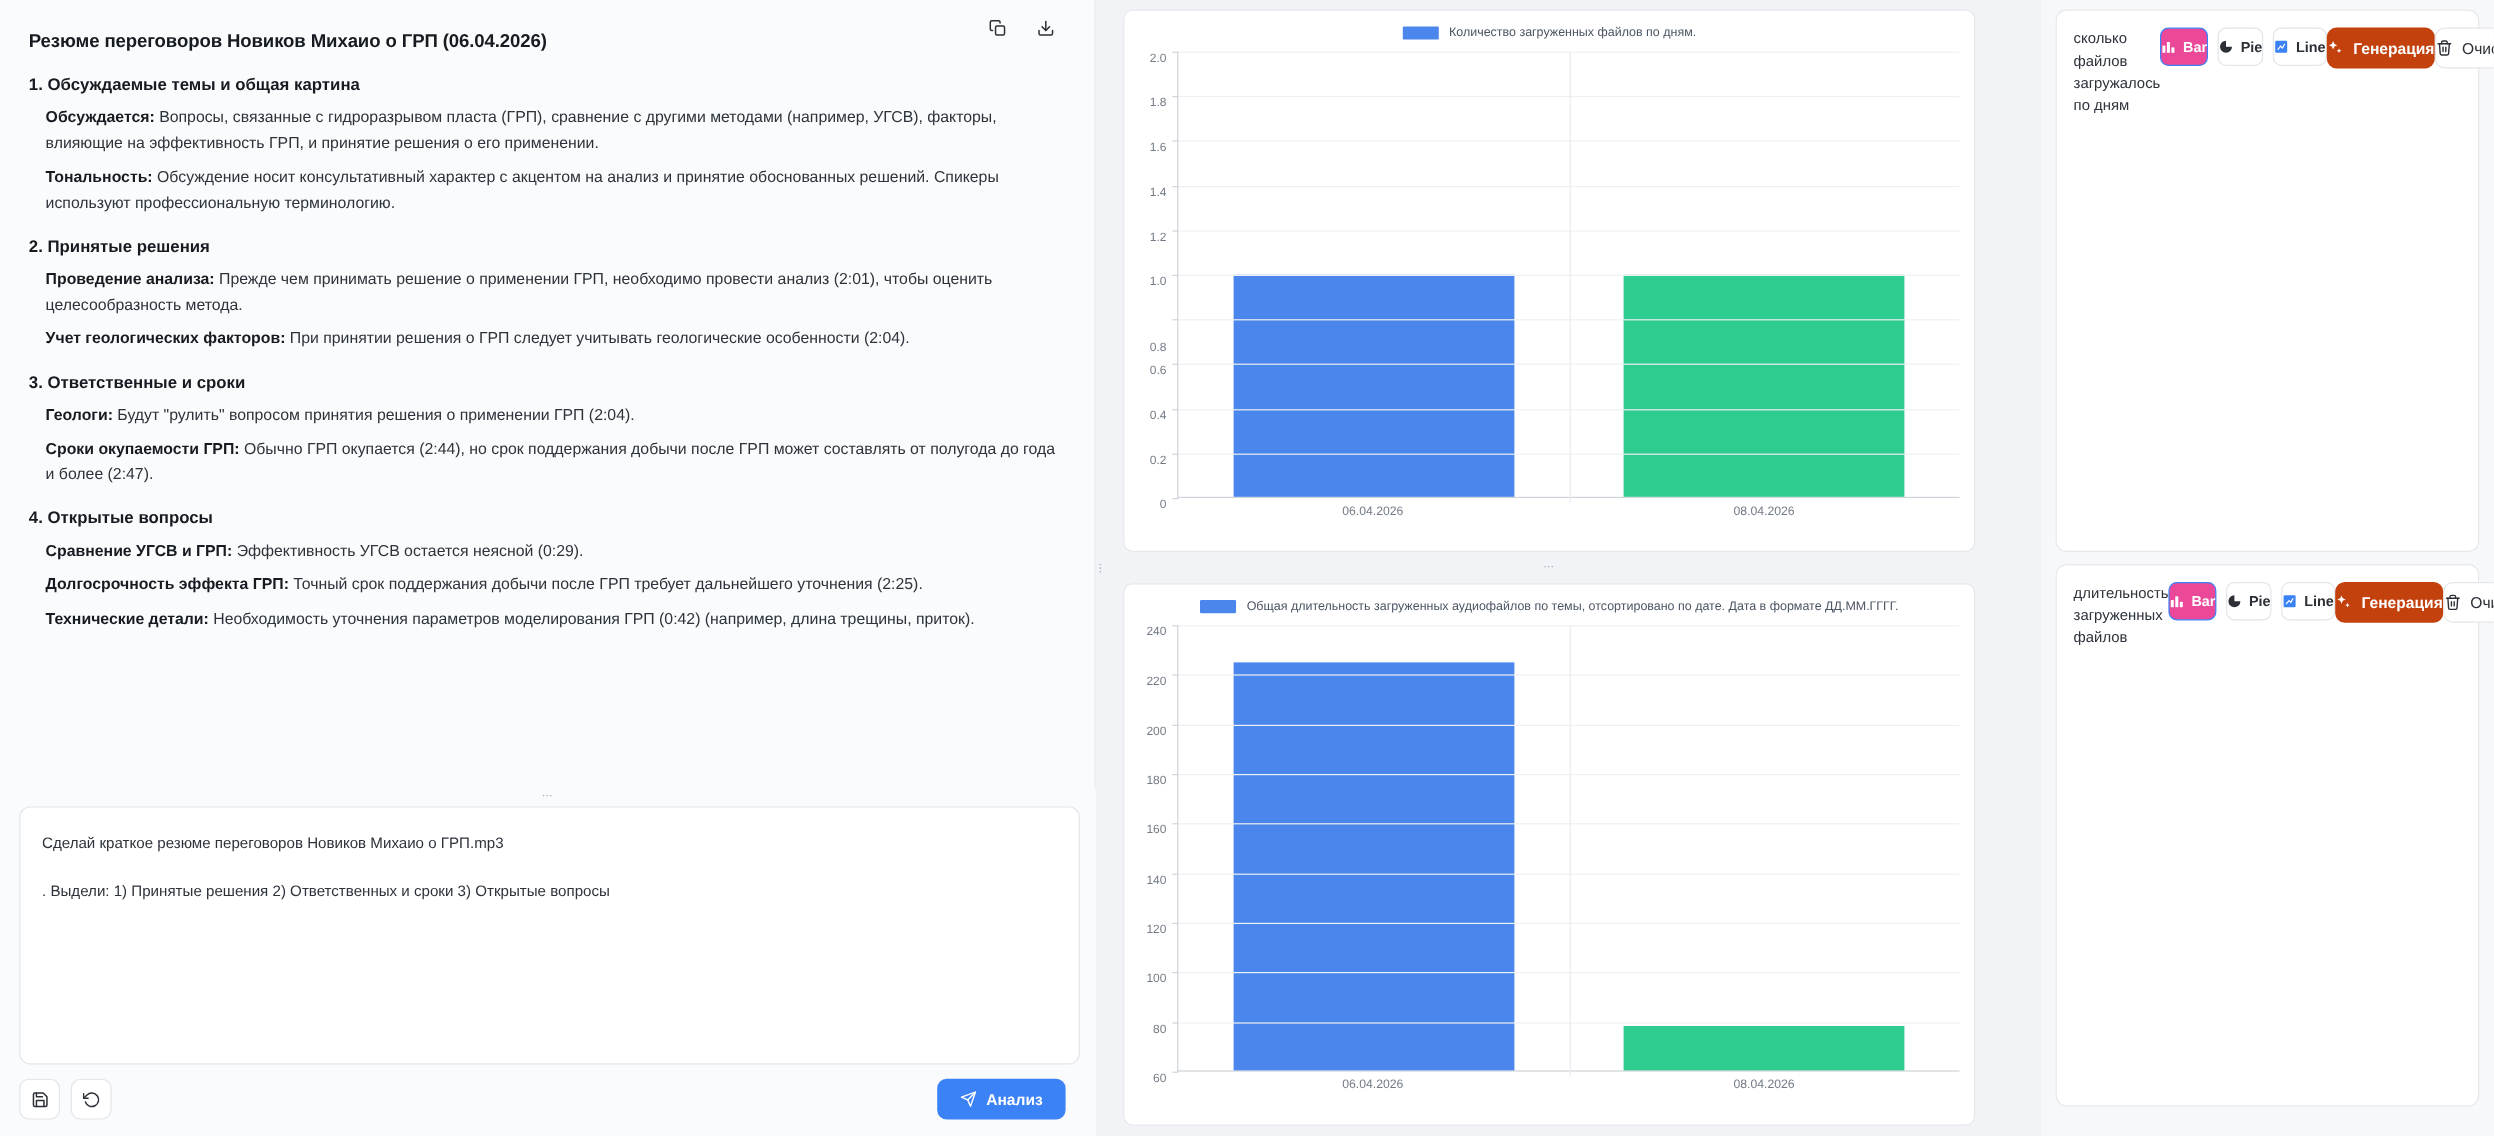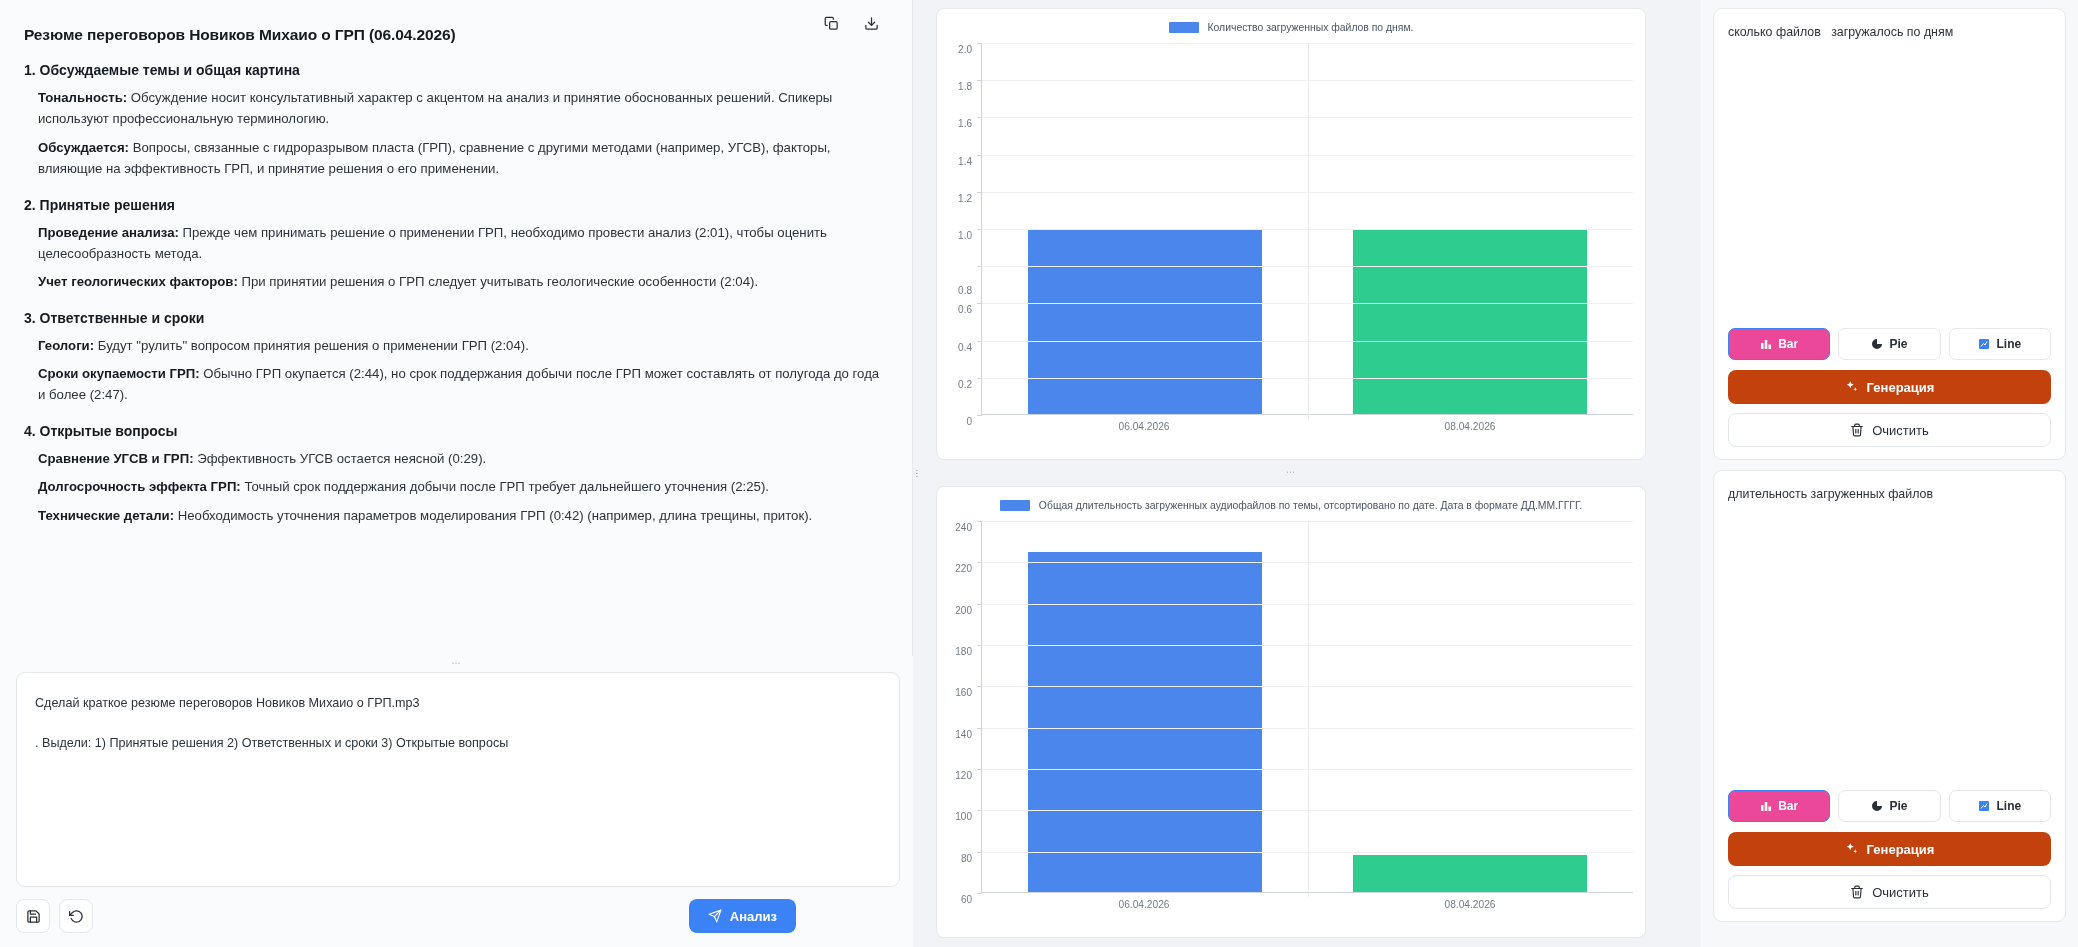--- a/index.html
+++ b/index.html
@@ -72,21 +72,21 @@
     padding: 20px 18px;
     overflow: hidden;
   }
   .prompt-line {
     font-size: 12.6px; color: #2d333b; line-height: 1.6;
   }
   .prompt-line.second { margin-top: 20px; }
 
   .bottom-bar {
     position: absolute; left: 16px; top: 898px;
-    width: 780px; height: 36px;
+    width: 872px; height: 36px;
     display: flex; align-items: center;
   }
   .sq-btn {
     width: 34px; height: 34px; margin-right: 9px;
     background: #fff; border: 1px solid #e3e6ea; border-radius: 8px;
     display: flex; align-items: center; justify-content: center;
     cursor: pointer; color: #2b2f36;
   }
   .analyze-btn {
     margin-left: auto;
@@ -174,21 +174,21 @@
 
   
   .right-panel {
     width: 377px; height: 947px; background: #f7f8fa;
     padding: 8px 12px; flex: 0 0 377px;
     display: flex; flex-direction: column; gap: 10px;
   }
   .gen-block {
     background: #fff; border: 1px solid #e6e8ec; border-radius: 9px;
     padding: 14px 14px 12px 14px;
-    display: flex; flex-direction: column;
+    display: flex; flex-direction: row;
   }
   #gen-block-1 { height: 452px; }
   #gen-block-2 { height: 452px; }
   .gen-query {
     flex: 1; font-size: 12.4px; color: #2d333b; line-height: 1.5;
     white-space: pre-wrap;
   }
   .type-row { display: flex; gap: 8px; margin-bottom: 10px; }
   .type-btn {
     flex: 1; height: 32px; border-radius: 7px;
@@ -237,22 +237,22 @@
             <line x1="12" y1="15" x2="12" y2="3"></line>
           </svg>
         </div>
       </div>
 
       <div class="doc-body">
         <div class="doc-title">Резюме переговоров Новиков Михаио о ГРП (06.04.2026)</div>
 
         <div>
           <div class="sec-head first">1. Обсуждаемые темы и общая картина</div>
+          <p class="para"><b>Обсуждается:</b><span> Вопросы, связанные с гидроразрывом пласта (ГРП), сравнение с другими методами (например, УГСВ), факторы, влияющие на эффективность ГРП, и принятие решения о его применении.</span></p>
           <p class="para"><b>Тональность:</b><span> Обсуждение носит консультативный характер с акцентом на анализ и принятие обоснованных решений. Спикеры используют профессиональную терминологию.</span></p>
-          <p class="para"><b>Обсуждается:</b><span> Вопросы, связанные с гидроразрывом пласта (ГРП), сравнение с другими методами (например, УГСВ), факторы, влияющие на эффективность ГРП, и принятие решения о его применении.</span></p>
         </div>
 
         <div>
           <div class="sec-head">2. Принятые решения</div>
           <p class="para"><b>Проведение анализа:</b><span> Прежде чем принимать решение о применении ГРП, необходимо провести анализ (2:01), чтобы оценить целесообразность метода.</span></p>
           <p class="para"><b>Учет геологических факторов:</b><span> При принятии решения о ГРП следует учитывать геологические особенности (2:04).</span></p>
         </div>
 
         <div>
           <div class="sec-head">3. Ответственные и сроки</div>

